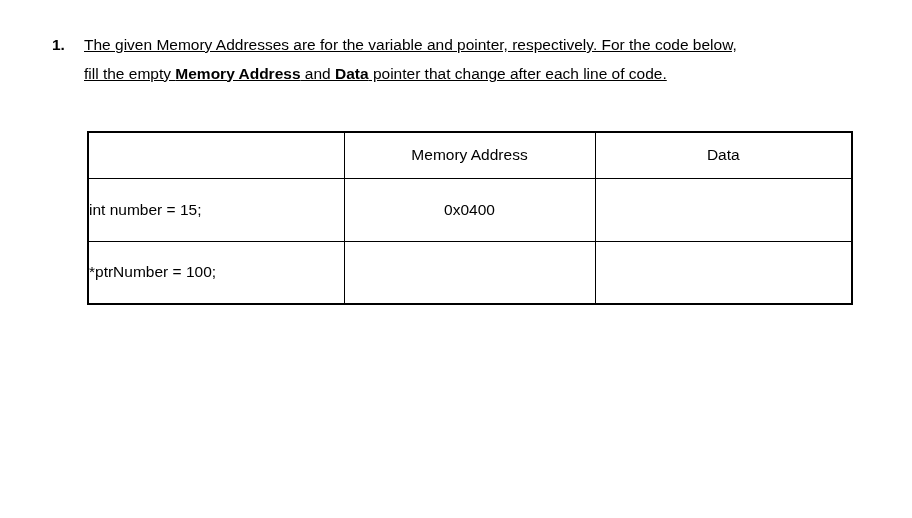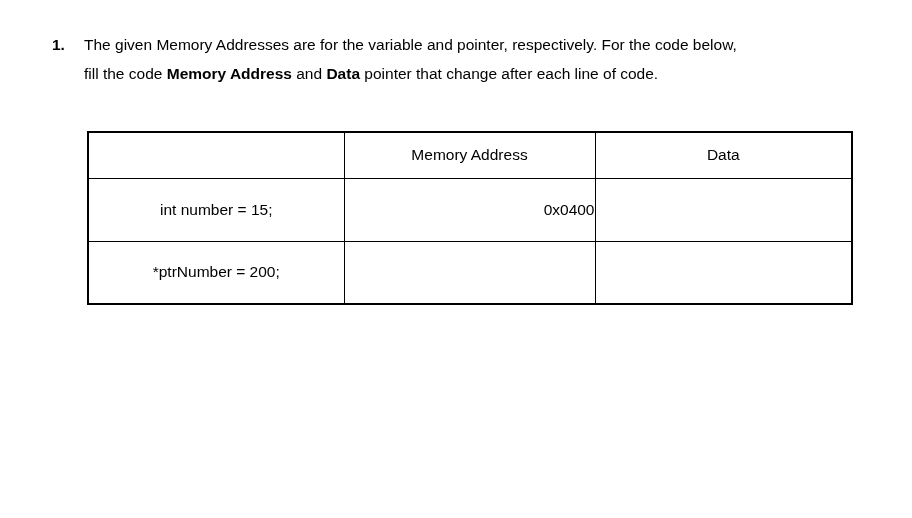--- a/index.html
+++ b/index.html
@@ -26,20 +26,21 @@
     font-size: 15.5px;
     line-height: 28.5px;
   }
   .qnum {
     width: 32px;
     flex: 0 0 32px;
     font-weight: bold;
   }
   .qtext {
     flex: 1;
+    text-decoration: underline;
   }
   .qline { display: block; }
   .qtext b { font-weight: bold; }
   table.mem-table {
     position: absolute;
     left: 87px;
     top: 131px;
     width: 764px;
     border-collapse: collapse;
     border: 2px solid #000000;
@@ -50,42 +51,42 @@
     border: 1.5px solid #000000;
     vertical-align: middle;
     padding: 0;
     font-weight: normal;
     overflow: hidden;
     white-space: nowrap;
   }
   tr.header-row { height: 46px; }
   tr.data-row { height: 63px; }
   td.code-cell {
-    text-align: center;
+    text-align: left;
     padding-left: 9px;
   }
   th.col-header {
     text-align: center;
     font-weight: bold;
     font-size: 15.5px;
   }
   td.value-cell {
-    text-align: right;
+    text-align: center;
   }
 </style>
 </head>
 <body>
 
 <div class="page">
 
   <div class="question">
     <span class="qnum">1.</span>
     <div class="qtext">
       <span class="qline">The given Memory Addresses are for the variable and pointer, respectively. For the code below,</span>
-      <span class="qline"><span>fill the code </span><b>Memory Address</b><span> and </span><b>Data</b><span> pointer that change after each line of code.</span></span>
+      <span class="qline"><span>fill the empty </span><b>Memory Address</b><span> and </span><b>Data</b><span> pointer that change after each line of code.</span></span>
     </div>
   </div>
 
   <table class="mem-table">
     <colgroup>
       <col style="width:256px">
       <col style="width:251px">
       <col style="width:257px">
     </colgroup>
     <tbody>
@@ -93,20 +94,20 @@
         <th class="col-header"></th>
         <th class="col-header">Memory Address</th>
         <th class="col-header">Data</th>
       </tr>
       <tr class="data-row">
         <td class="code-cell">int number = 15;</td>
         <td class="value-cell">0x0400</td>
         <td class="value-cell"></td>
       </tr>
       <tr class="data-row">
-        <td class="code-cell">*ptrNumber = 200;</td>
+        <td class="code-cell">*ptrNumber = 100;</td>
         <td class="value-cell"></td>
         <td class="value-cell"></td>
       </tr>
     </tbody>
   </table>
 
 </div>
 
 </body></html>

